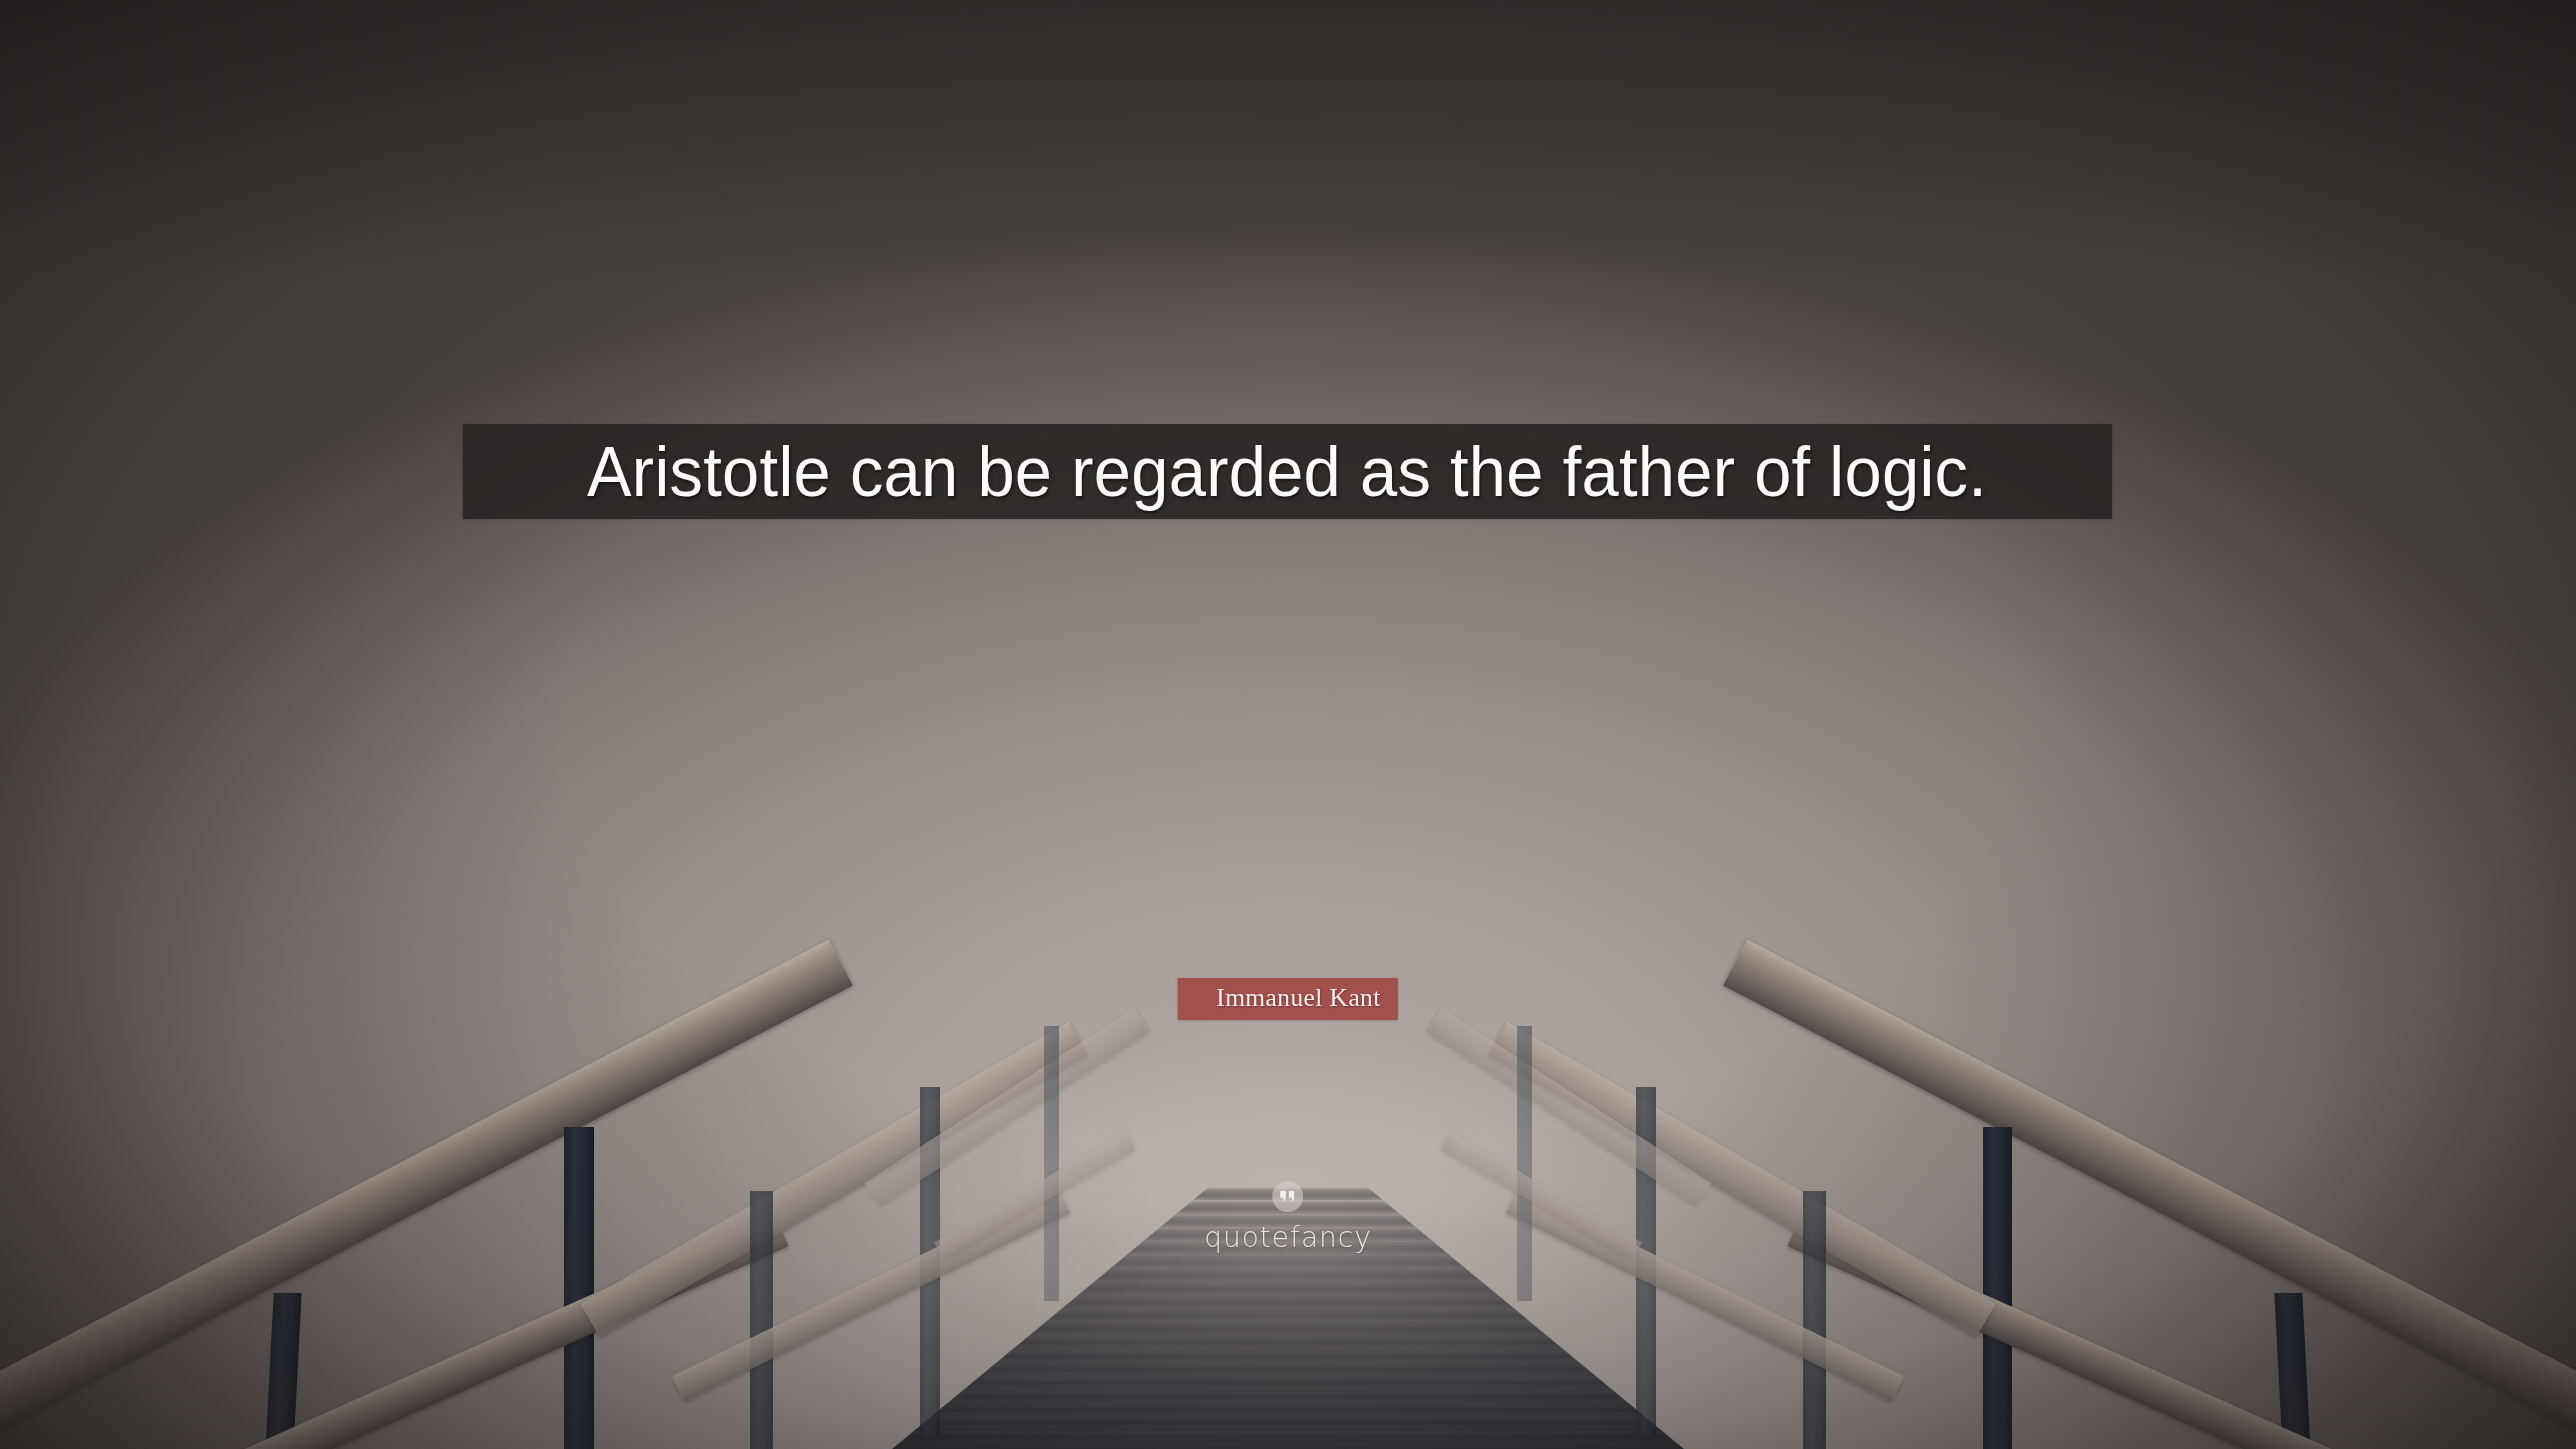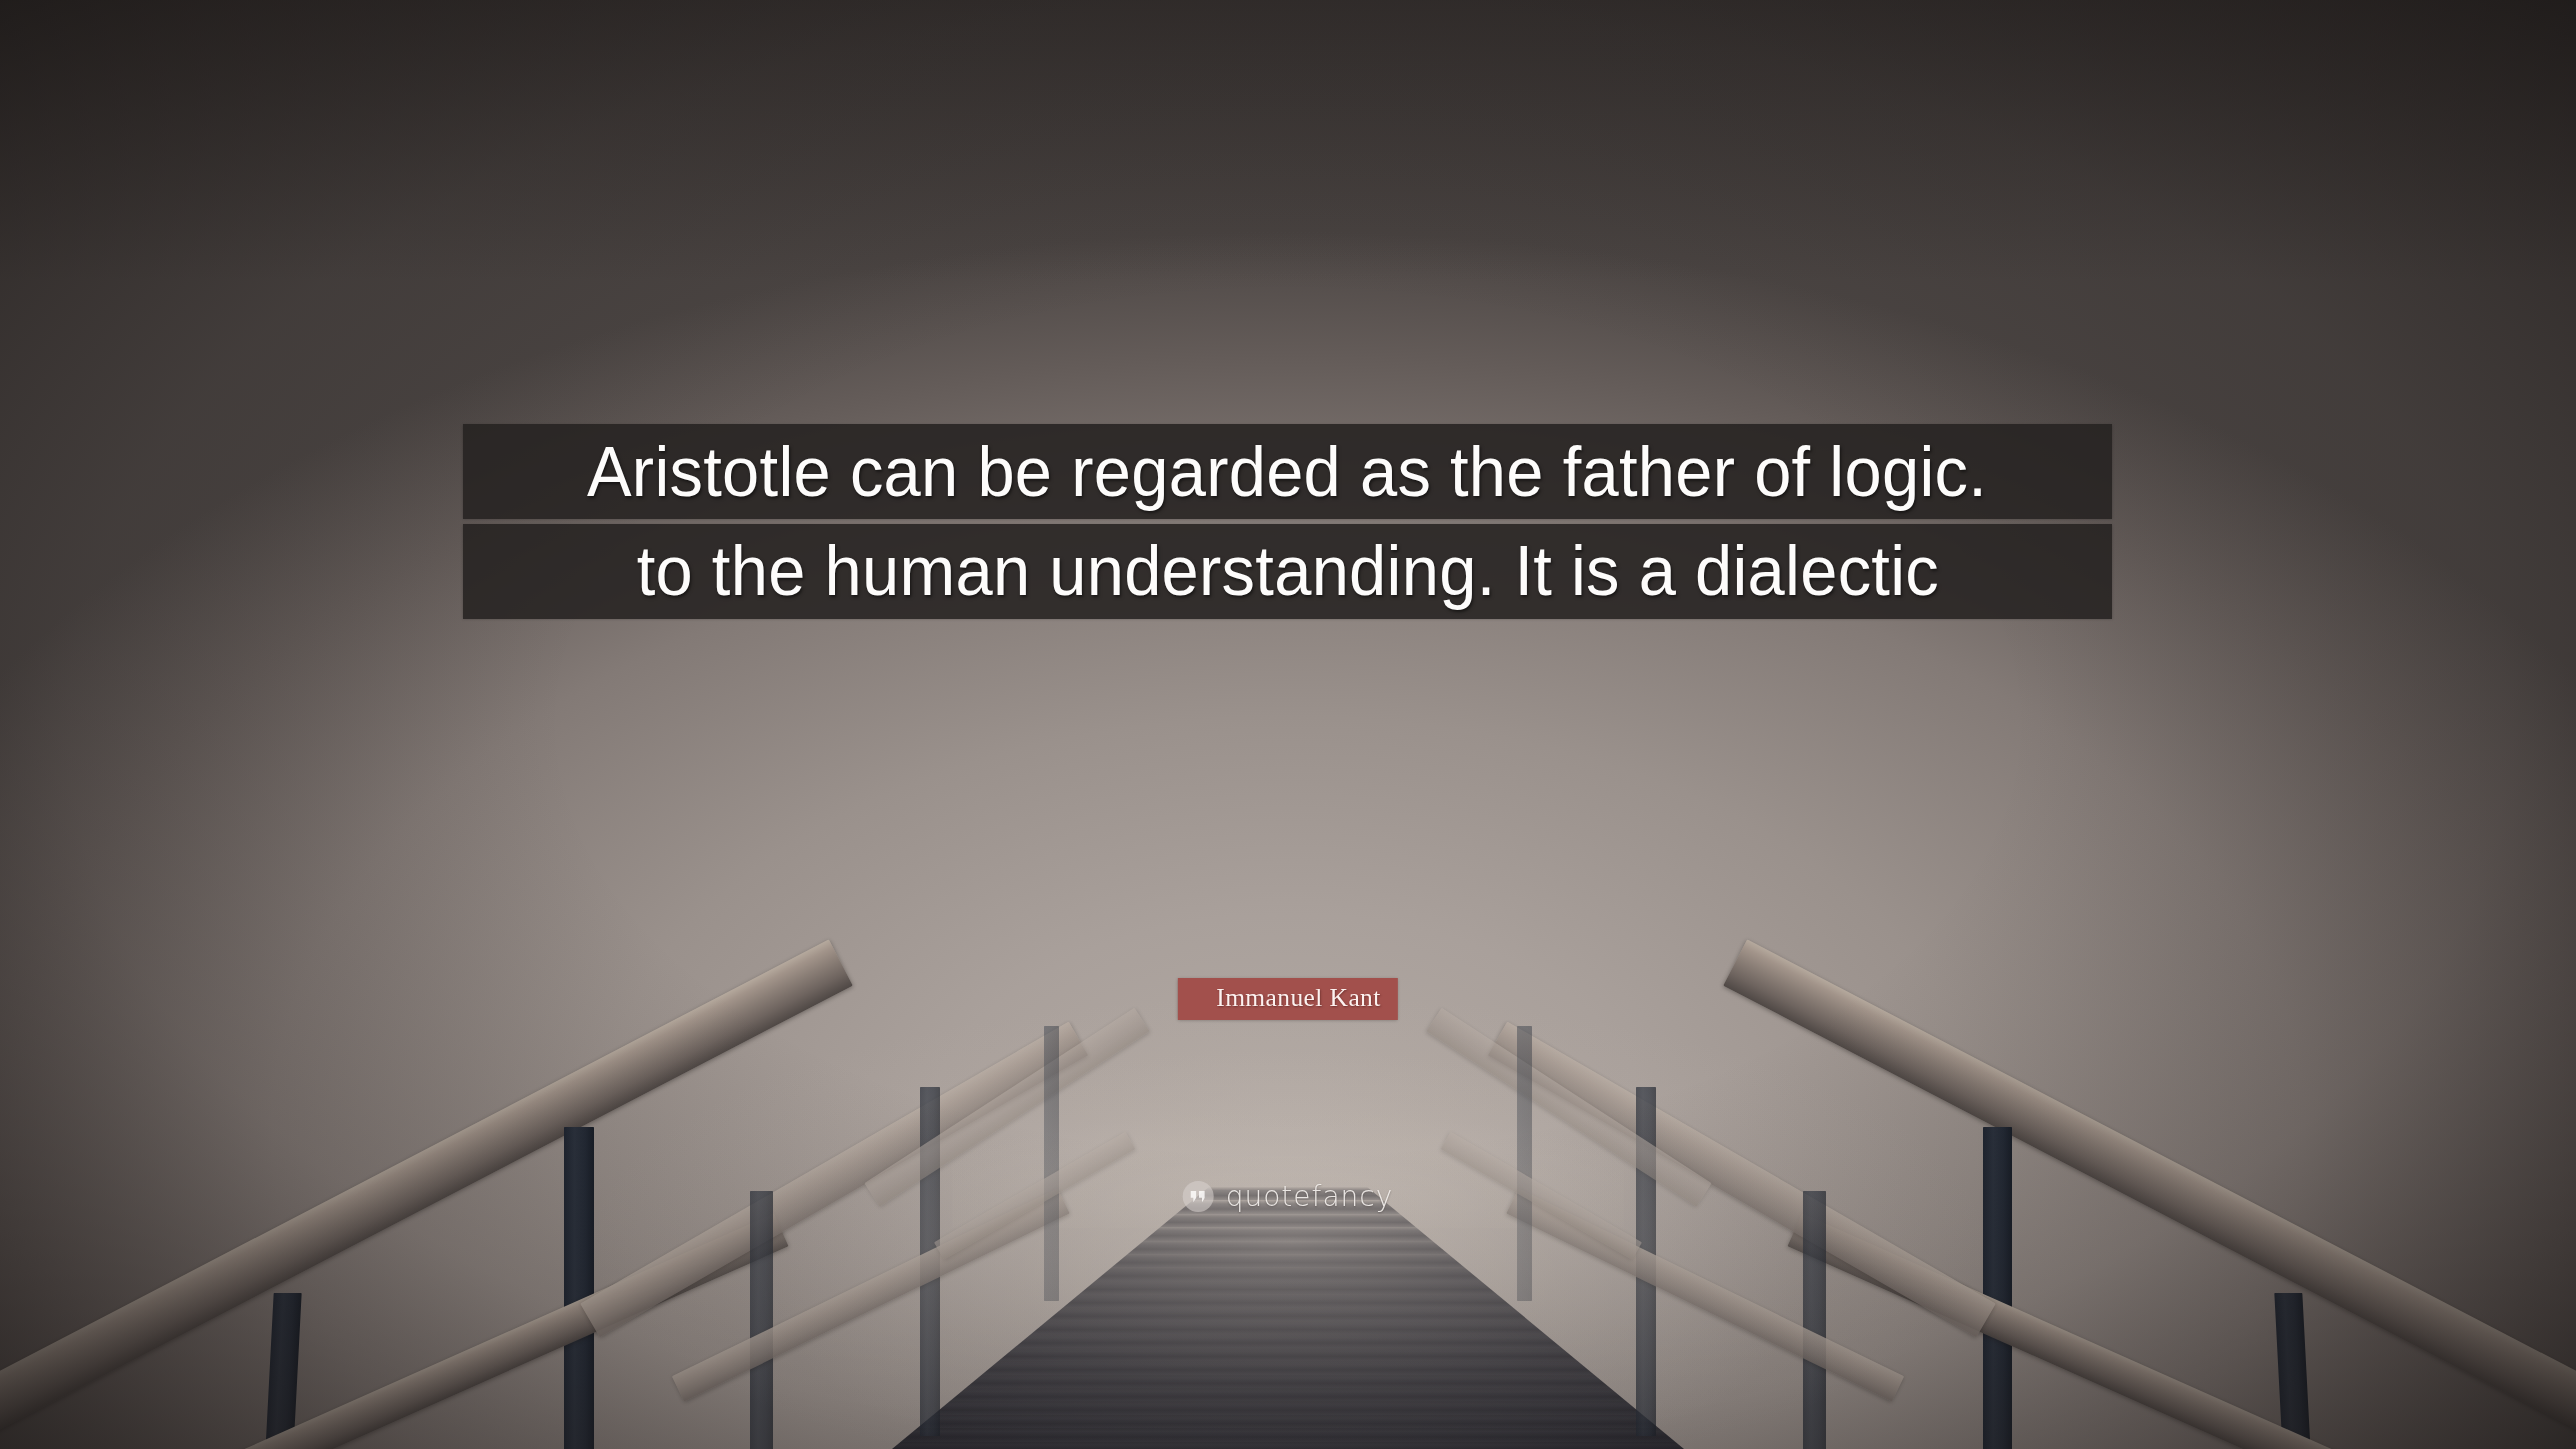--- a/index.html
+++ b/index.html
@@ -175,20 +175,21 @@
   
   .watermark {
     position: absolute;
     left: 50%;
     transform: translateX(-50%);
     top: 1181px;
     display: flex;
     align-items: center;
     gap: 12px;
     opacity: 0.92;
+    flex-direction: column;
   }
   .wm-circle {
     width: 31px; height: 31px;
     border-radius: 50%;
     background: rgba(216,210,206,0.62);
     display: flex;
     align-items: center;
     justify-content: center;
   }
   .wm-quote {
@@ -261,23 +262,20 @@
     <div class="scene-fog"></div>
   </div>
 
   <div class="bg-topdark"></div>
   <div class="bg-vignette"></div>
 
   <div class="quote-block">
     <div class="quote-line">
       <span>Aristotle can be regarded as the father of logic.</span>
     </div>
-    <div class="quote-line">
-      <span>to the human understanding. It is a dialectic</span>
-    </div>
   </div>
 
   <div class="author-badge">
     <span>Immanuel Kant</span>
   </div>
 
   <div class="watermark">
     <div class="wm-circle">
       <i class="wm-quote"></i>
     </div>

